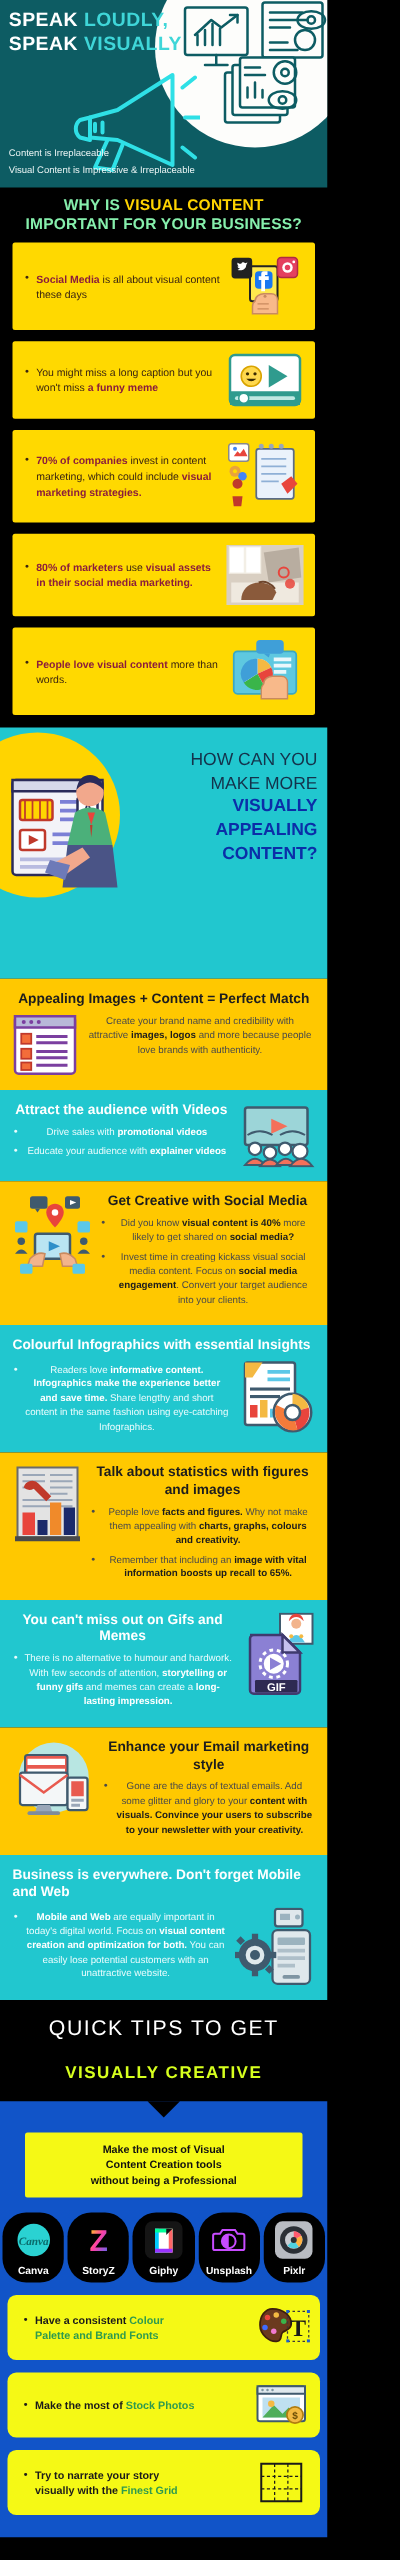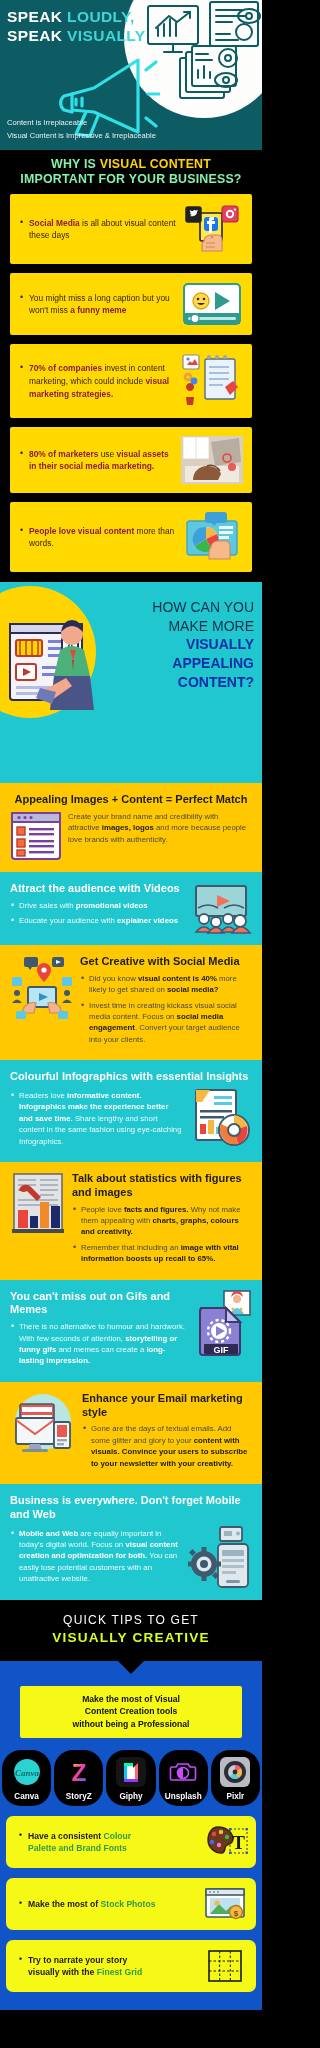--- a/index.html
+++ b/index.html
@@ -144,28 +144,28 @@
   .blk ul { list-style: none; margin-top: 2px; }
   .blk li { position: relative; padding-left: 9px; margin-bottom: 4px; }
   .blk li::before {
     content: "•"; position: absolute; left: 1px; top: -1px; font-size: 9px;
   }
   .blk.yellow li::before { color: #4a4a4a; }
   .blk.teal   li::before { color: #eafcfd; }
 
   .row { display: flex; align-items: flex-start; gap: 6px; }
   .row .art { flex: 0 0 auto; display: flex; align-items: center; justify-content: center; }
-  .row .body { flex: 1 1 auto; min-width: 0; }
+  .row .body { flex: 1 1 auto; min-width: 0; text-align: center; }
   .row.art-left .art { order: 0; }
   .row.art-right .art { order: 2; }
 
   
   .sec-quick { background: #000; padding: 13px 0 16px; text-align: center; }
-  .quick-l1 { color: #ffffff; font-size: 12px; letter-spacing: 1.2px; font-weight: normal; }
-  .quick-l2 { color: #d6ff1e; font-size: 13.6px; letter-spacing: 1.2px; font-weight: bold; margin-top: 3px; }
+  .quick-l1 { color: #ffffff; font-size: 17px; letter-spacing: 1.2px; font-weight: normal; }
+  .quick-l2 { color: #d6ff1e; font-size: 13.6px; letter-spacing: 1.2px; font-weight: bold; margin-top: 17px; }
 
   .sec-tools { background: #1154c8; position: relative; padding: 0 0 10px; }
   .arrow-down {
     width: 0; height: 0; margin: 0 auto;
     border-left: 13px solid transparent;
     border-right: 13px solid transparent;
     border-top: 13px solid #000;
   }
   .callout {
     margin: 12px 20px 0;

